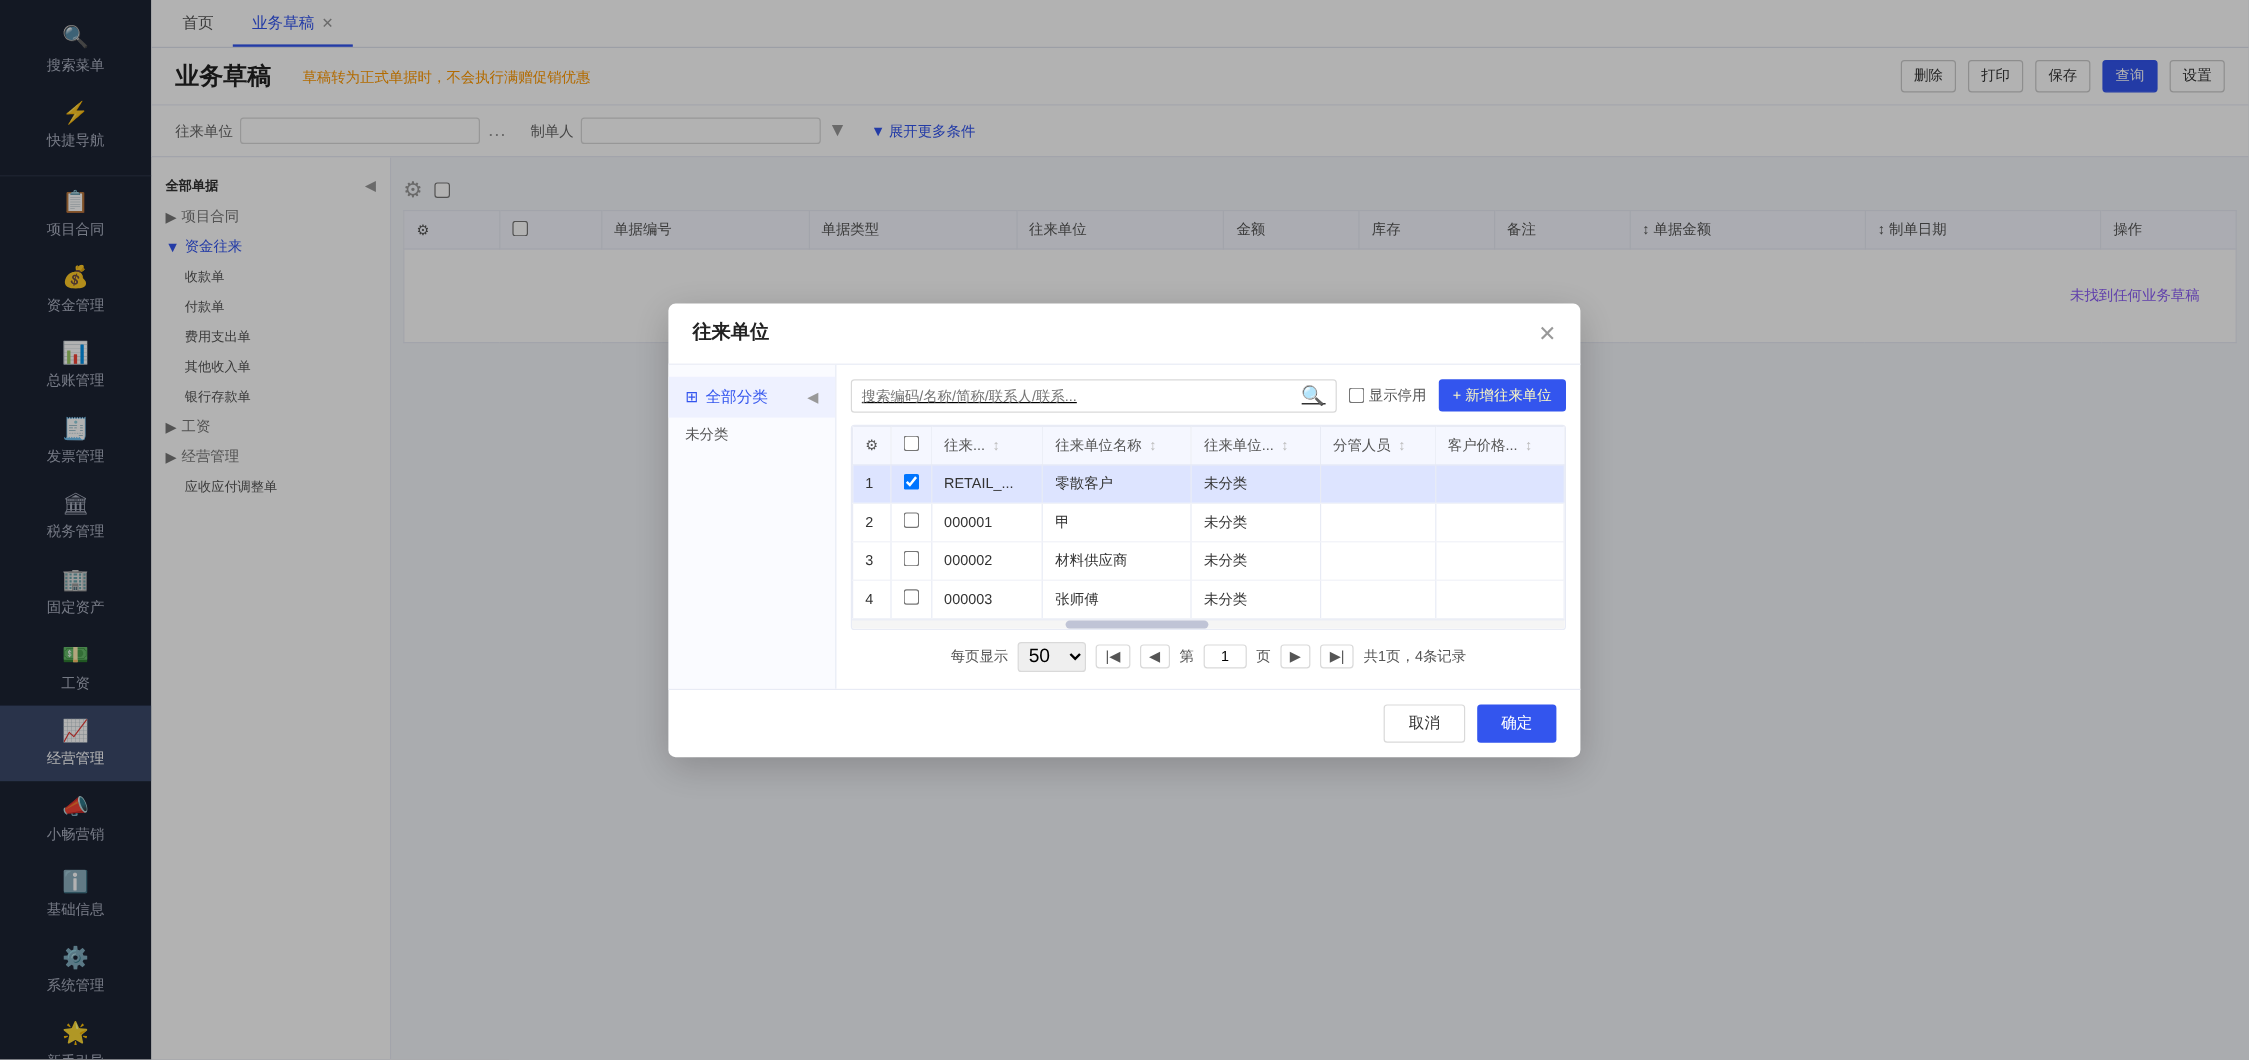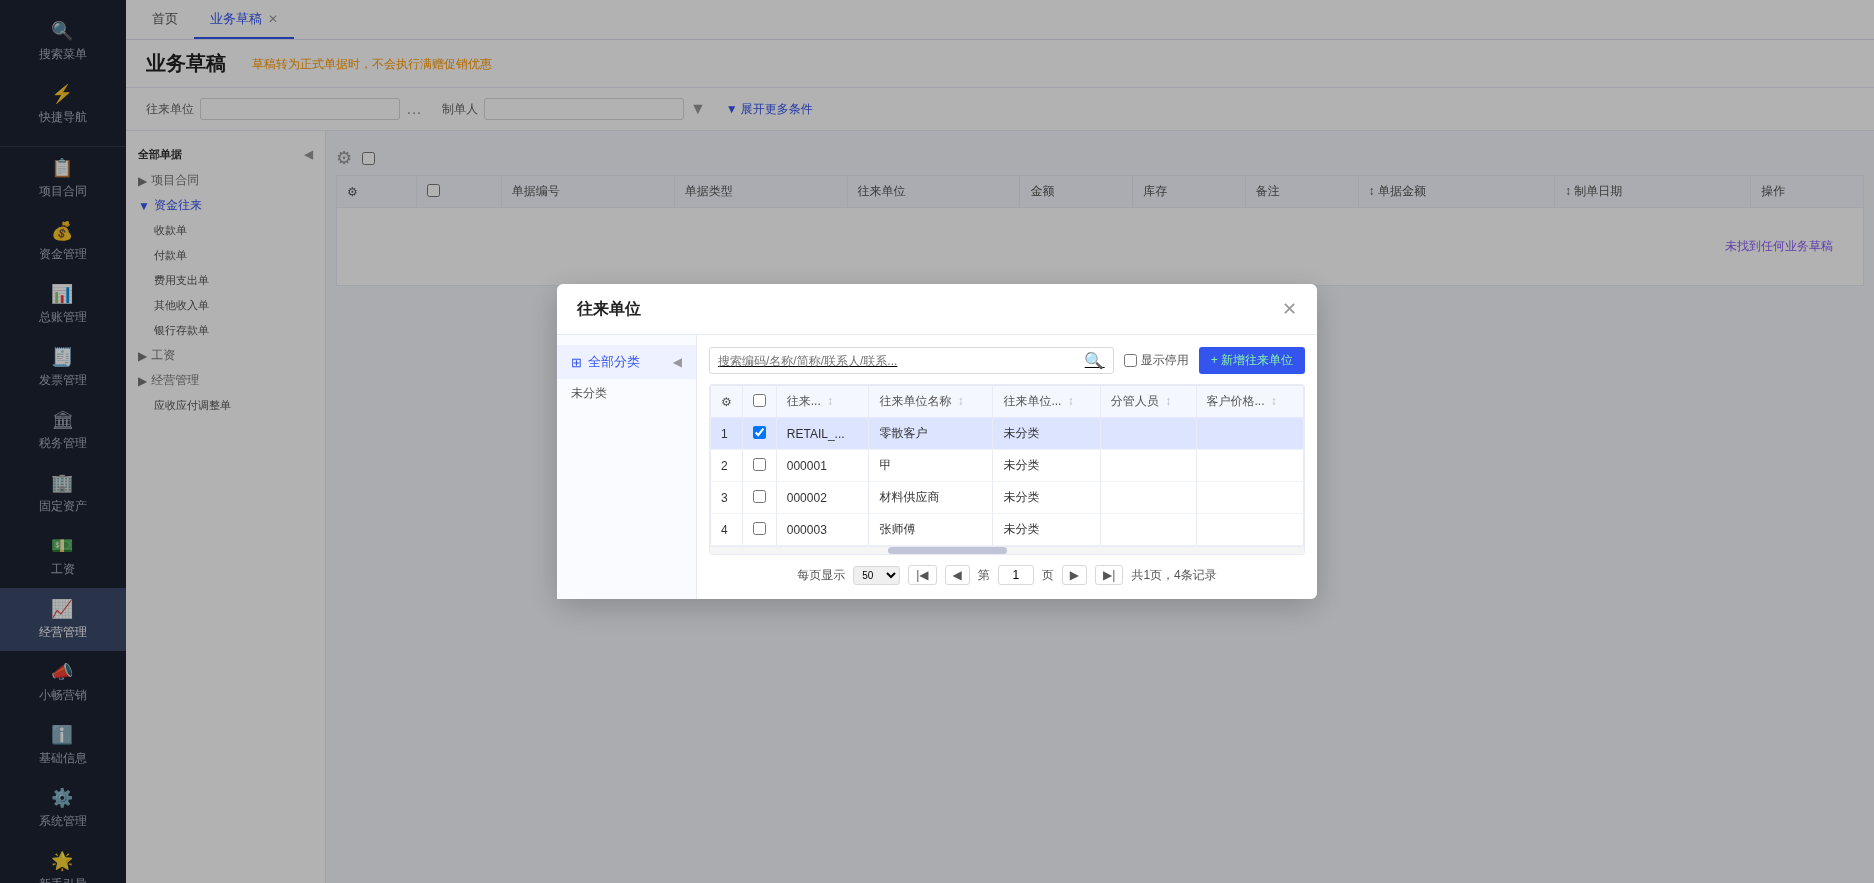--- a/index.html
+++ b/index.html
@@ -265,21 +265,21 @@
     .dlg-checkbox-label {
       display: flex;
       align-items: center;
       gap: 4px;
       font-size: 12px;
       color: #555;
       white-space: nowrap;
     }
     .btn-add-partner {
       background: #3355ee;
-      color: #86efac;
+      color: #fef9c3;
       border: none;
       border-radius: 3px;
       padding: 5px 12px;
       font-size: 12px;
       cursor: pointer;
       white-space: nowrap;
       flex-shrink: 0;
     }
 
     .dlg-table-wrap {
@@ -353,21 +353,21 @@
       border-radius: 3px;
       width: 36px;
       text-align: center;
       padding: 2px 4px;
       font-size: 12px;
     }
     .pagination-select {
       border: 1px solid #d9d9d9;
       border-radius: 3px;
       padding: 2px 4px;
-      font-size: 10px;
+      font-size: 16px;
     }
 
     
     .dialog-footer {
       display: flex;
       justify-content: flex-end;
       gap: 10px;
       padding: 12px 20px;
       border-top: 1px solid #e8ebf5;
     }
@@ -464,20 +464,27 @@
     <div class="tab active">
       <span>业务草稿</span>
       <span class="close-icon">✕</span>
     </div>
   </div>
 
   <div class="page-header">
     <div style="display:flex;align-items:center;gap:12px;">
       <span class="page-title">业务草稿</span>
       <span class="page-subtitle">草稿转为正式单据时，不会执行满赠促销优惠</span>
+    </div>
+    <div class="header-actions">
+      <button class="btn btn-small">删除</button>
+      <button class="btn btn-small">打印</button>
+      <button class="btn btn-small">保存</button>
+      <button class="btn btn-small btn-primary">查询</button>
+      <button class="btn btn-small">设置</button>
     </div>
   </div>
 
   <div class="filter-bar">
     <div class="filter-item">
       <span class="filter-label">往来单位</span>
       <input class="filter-input" value="" placeholder="" style="">
       <span style="color:#999;font-size:16px;">…</span>
     </div>
     <div class="filter-item">
@@ -657,15 +664,19 @@
           <input class="pagination-input" type="text" value="1" style="">
           <span>页</span>
           <button class="pagination-btn">▶</button>
           <button class="pagination-btn">▶|</button>
           <span>共1页，4条记录</span>
         </div>
 
       </div>
     </div>
 
+    <div class="dialog-footer">
+      <button class="btn-cancel">取消</button>
+      <button class="btn-confirm">确定</button>
+    </div>
 
   </div>
 </div>
 
 </body></html>

